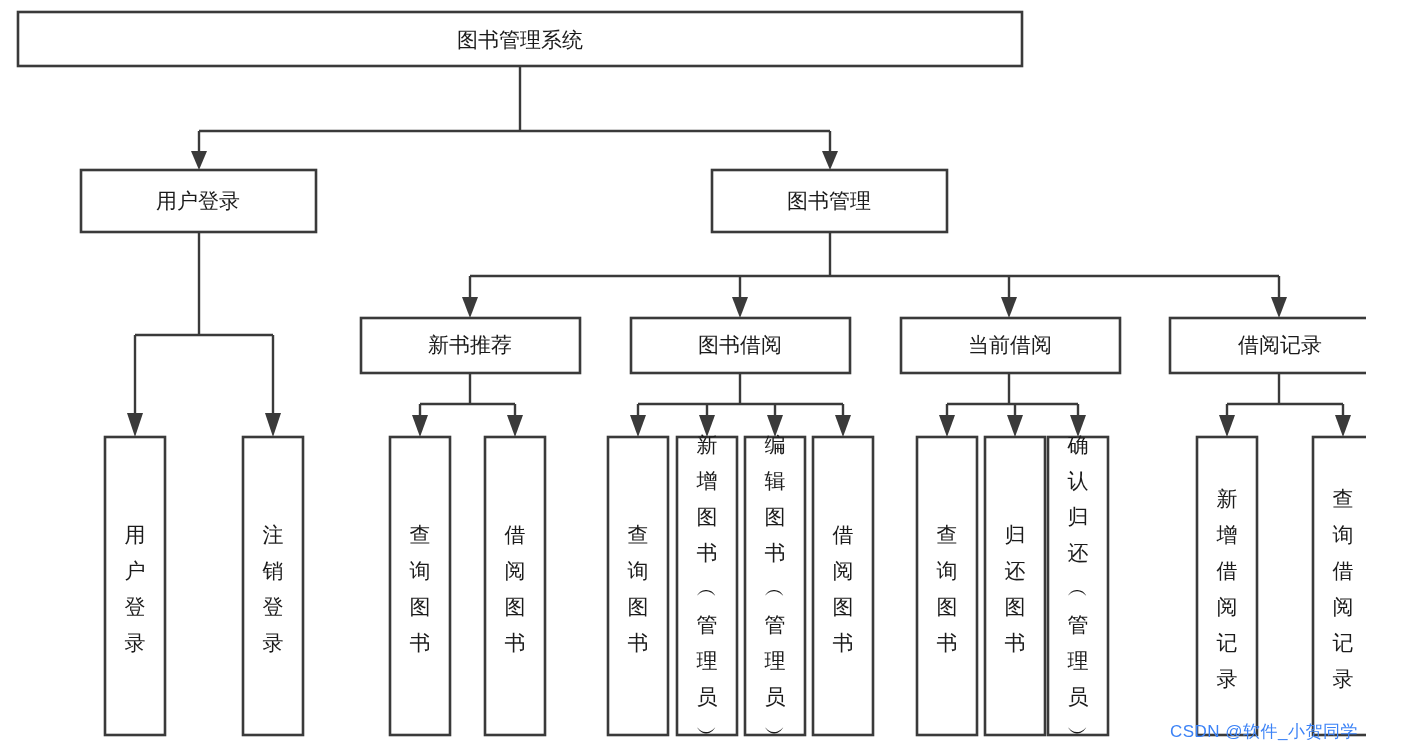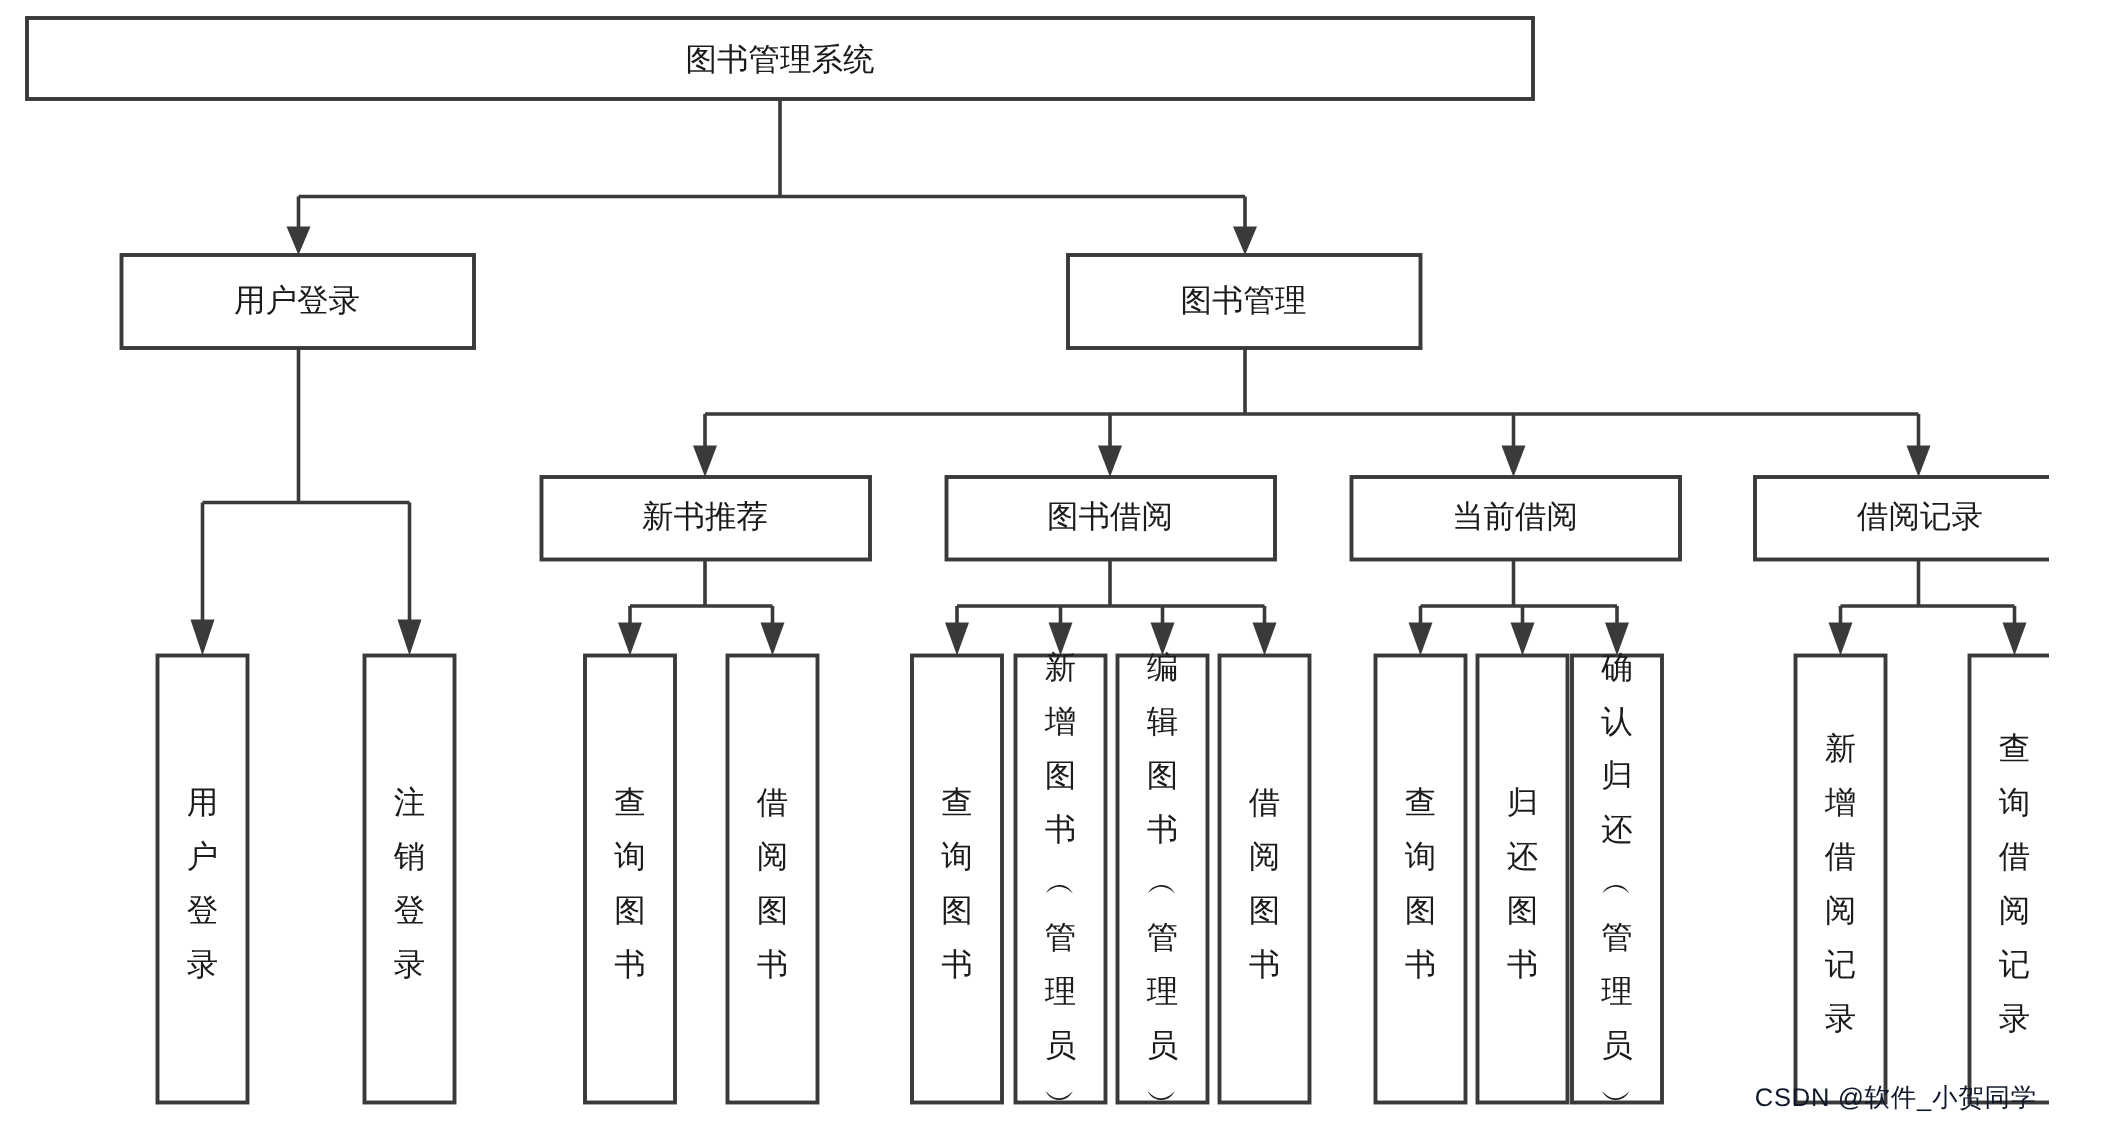--- a/index.html
+++ b/index.html
@@ -52,21 +52,21 @@
     font-size: 21px;
     fill: #1b1b1b;
     text-anchor: middle;
   }
   .watermark {
     position: absolute;
     right: 8px;
     bottom: 4px;
     font-family: "Liberation Sans", "DejaVu Sans", sans-serif;
     font-size: 17px;
-    color: #0f172a;
+    color: #3b82f6;
     letter-spacing: 0.5px;
     white-space: nowrap;
     user-select: none;
   }
 </style>
 </head>
 <body>
 
 <div id="diagram-root">
 

